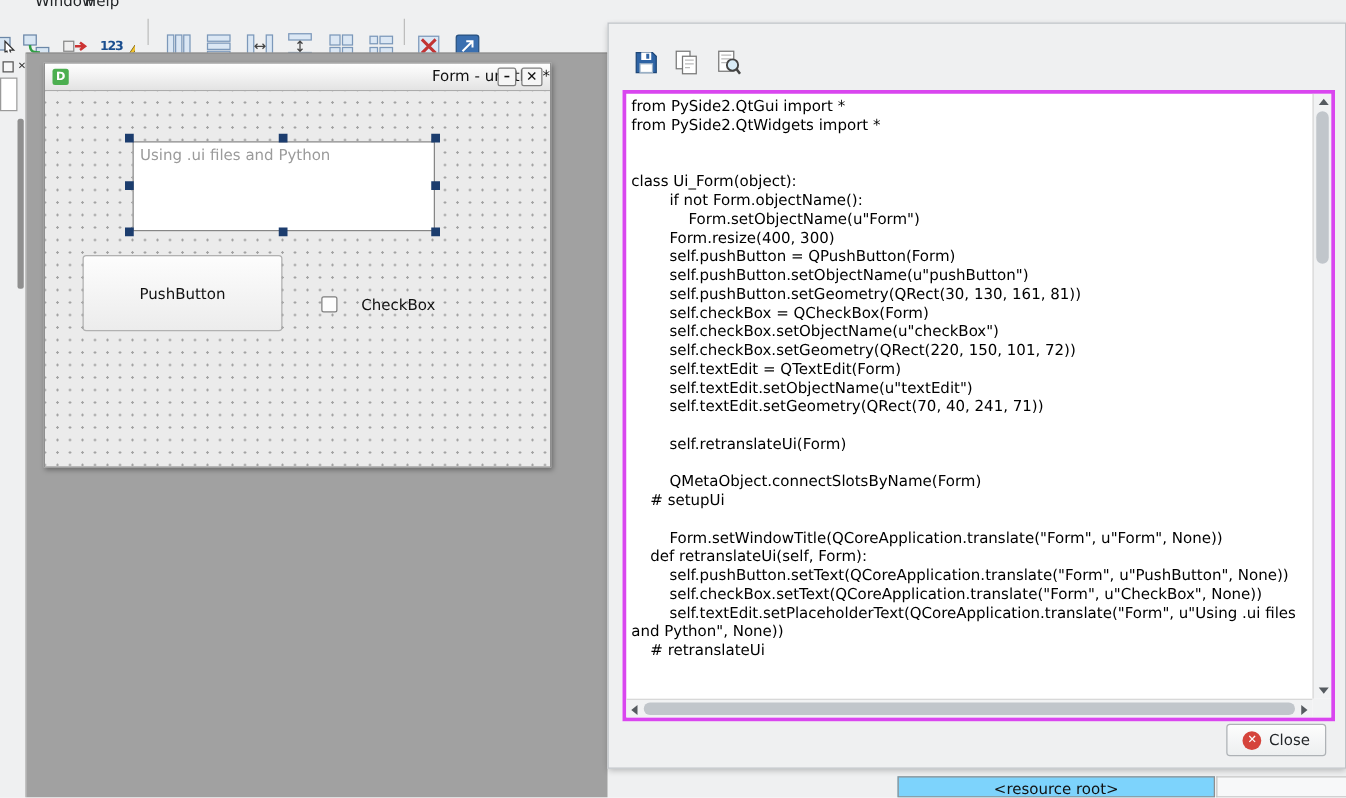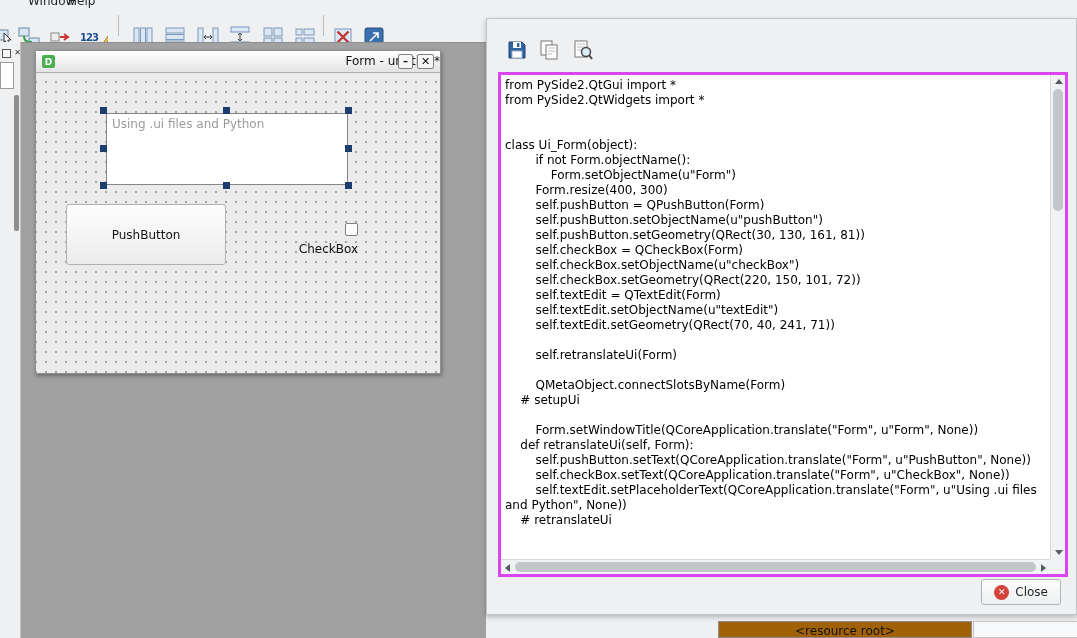--- a/index.html
+++ b/index.html
@@ -37,21 +37,21 @@
   .titlebar-text{position:absolute;left:0;right:0;top:3px;text-align:right;font-size:12px;color:#111;}
   .form-icon{position:absolute;left:6px;top:4px;width:13px;height:13px;border-radius:2px;background:var(--form-icon-green);color:#fff;font-size:9px;font-weight:bold;display:flex;align-items:center;justify-content:center;}
   .tb-btn{position:absolute;top:3px;height:15px;border:1px solid #7f7f7f;background:#f6f6f6;border-radius:2px;display:flex;align-items:center;justify-content:center;font-weight:bold;color:#111;}
   .btn-min{right:27px;width:15px;font-size:10px;}
   .btn-close{right:6px;width:17px;font-size:11px;}
   .form-body{position:relative;height:300px;background-color:#ebebeb;background-image:radial-gradient(circle,#a3a3a3 1px,transparent 1.1px);background-size:10px 10px;background-position:5px 4px;overflow:hidden;}
 
   .w-textedit{position:absolute;left:70px;top:40px;width:242px;height:72px;background:#fff;border:1px solid #868686;padding:3px 5px;color:#9b9b9b;}
   .handle{position:absolute;width:7px;height:7px;background:var(--selection-handle);}
   .w-pushbutton{position:absolute;left:30px;top:131px;width:160px;height:61px;border:1px solid #b1b1b1;border-radius:3px;background:linear-gradient(#fdfdfd,#ececec);display:flex;align-items:center;justify-content:center;color:#111;}
-  .w-checkbox{position:absolute;left:221px;top:150px;width:101px;height:41px;display:flex;align-items:flex-end;gap:6px;color:#111;flex-direction:column;}
+  .w-checkbox{position:absolute;left:221px;top:150px;width:101px;height:41px;display:flex;align-items:center;gap:19px;color:#111;}
   .cb-box{width:13px;height:13px;border:1px solid #7f7f7f;border-radius:2px;background:#fdfdfd;flex:0 0 auto;}
 
   
   .code-dialog{position:absolute;left:486px;top:18px;width:591px;height:597px;background:var(--panel-bg);border:1px solid #c0c4c8;box-shadow:0 2px 5px rgba(0,0,0,.25);}
   .dlg-icon{position:absolute;top:19px;width:24px;height:24px;}
   .code-area{position:absolute;left:11px;top:53px;width:570px;height:505px;background:#fff;border:3px solid #d946ef;overflow:hidden;}
   .code-text{position:absolute;left:4px;top:3px;right:17px;bottom:17px;overflow:hidden;color:#000;}
   .code-line{height:15px;line-height:15px;white-space:pre;font-size:12px;}
 
   .vscroll{position:absolute;right:0;top:0;bottom:15px;width:15px;background:#f1f2f3;border-left:1px solid #d8d8d8;}
@@ -62,21 +62,21 @@
   .arr{position:absolute;width:0;height:0;}
   .arr-up{left:4px;top:4px;border-left:4px solid transparent;border-right:4px solid transparent;border-bottom:5px solid #565b60;}
   .arr-down{left:4px;bottom:4px;border-left:4px solid transparent;border-right:4px solid transparent;border-top:5px solid #565b60;}
   .arr-left{left:4px;top:4px;border-top:4px solid transparent;border-bottom:4px solid transparent;border-right:5px solid #565b60;}
   .arr-right{right:4px;top:4px;border-top:4px solid transparent;border-bottom:4px solid transparent;border-left:5px solid #565b60;}
 
   .close-button{position:absolute;right:15px;bottom:9px;height:26px;display:inline-flex;align-items:center;gap:6px;padding:0 12px;border:1px solid #aeb2b6;border-radius:3px;background:linear-gradient(#fdfdfd,#edeff0);font-family:inherit;font-size:12px;color:#232629;cursor:default;}
   .close-ico{width:15px;height:15px;border-radius:50%;background:var(--close-icon-red);color:#fff;font-size:9px;font-weight:bold;display:flex;align-items:center;justify-content:center;}
 
   
-  .resource-panel{position:absolute;left:718px;top:621px;width:254px;height:17px;background:#a16207;border:1px solid #8f8f8f;text-align:center;line-height:19px;overflow:hidden;color:#111;}
+  .resource-panel{position:absolute;left:718px;top:621px;width:254px;height:17px;background:#7dd3fc;border:1px solid #8f8f8f;text-align:center;line-height:19px;overflow:hidden;color:#111;}
   .resource-side{position:absolute;left:973px;top:621px;width:104px;height:17px;background:#f7f8f9;border:1px solid #c5c5c5;border-right:none;}
 </style>
 </head>
 <body>
 
 <div class="screen">
 
   <div class="menu-bar">
     <span class="menu-item" style="left:28px">Window</span>
     <span class="menu-item" style="left:68px">Help</span>

